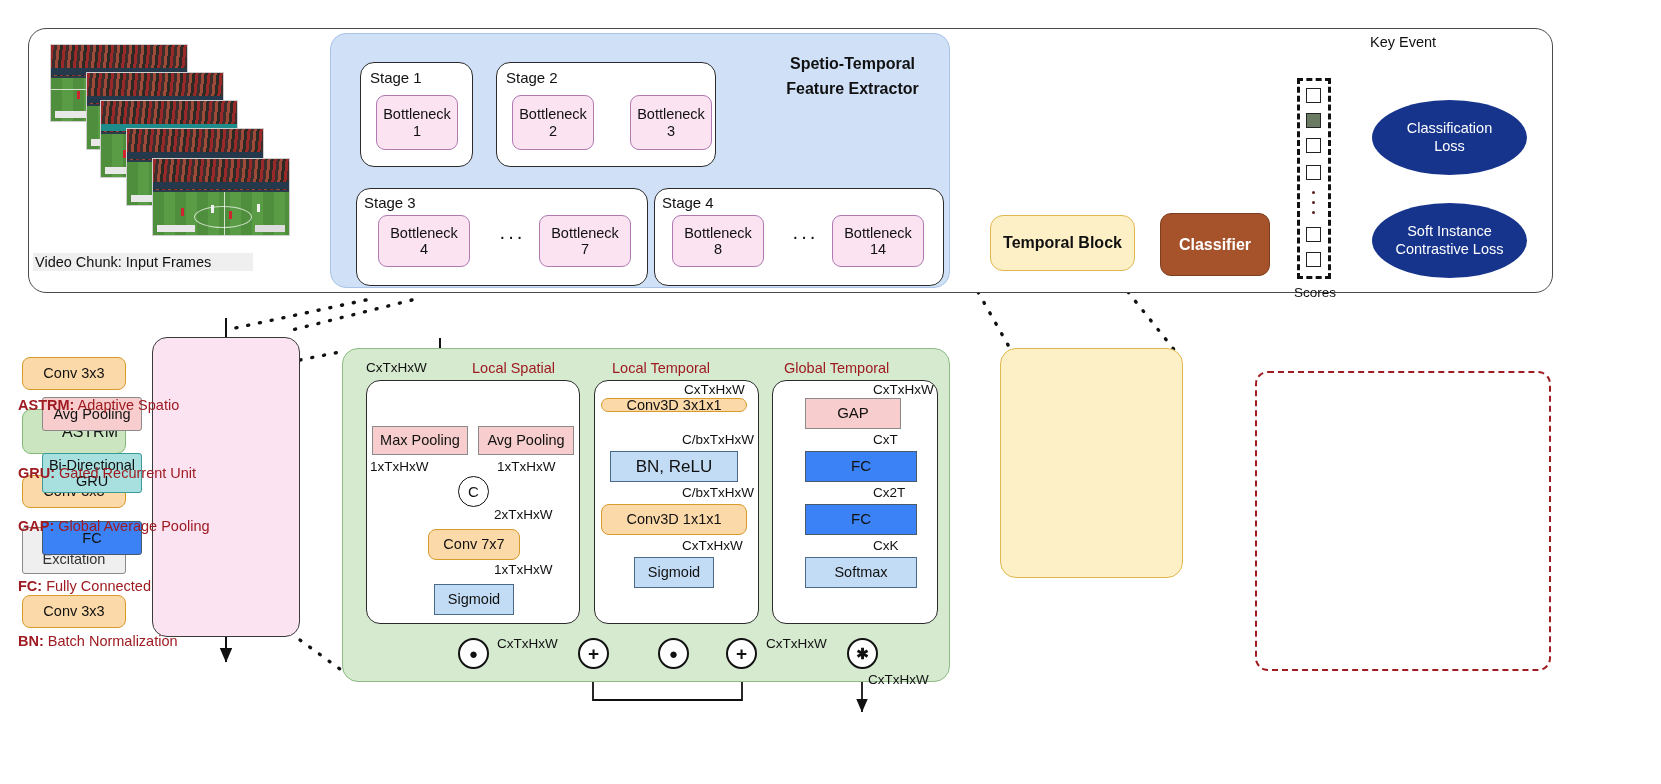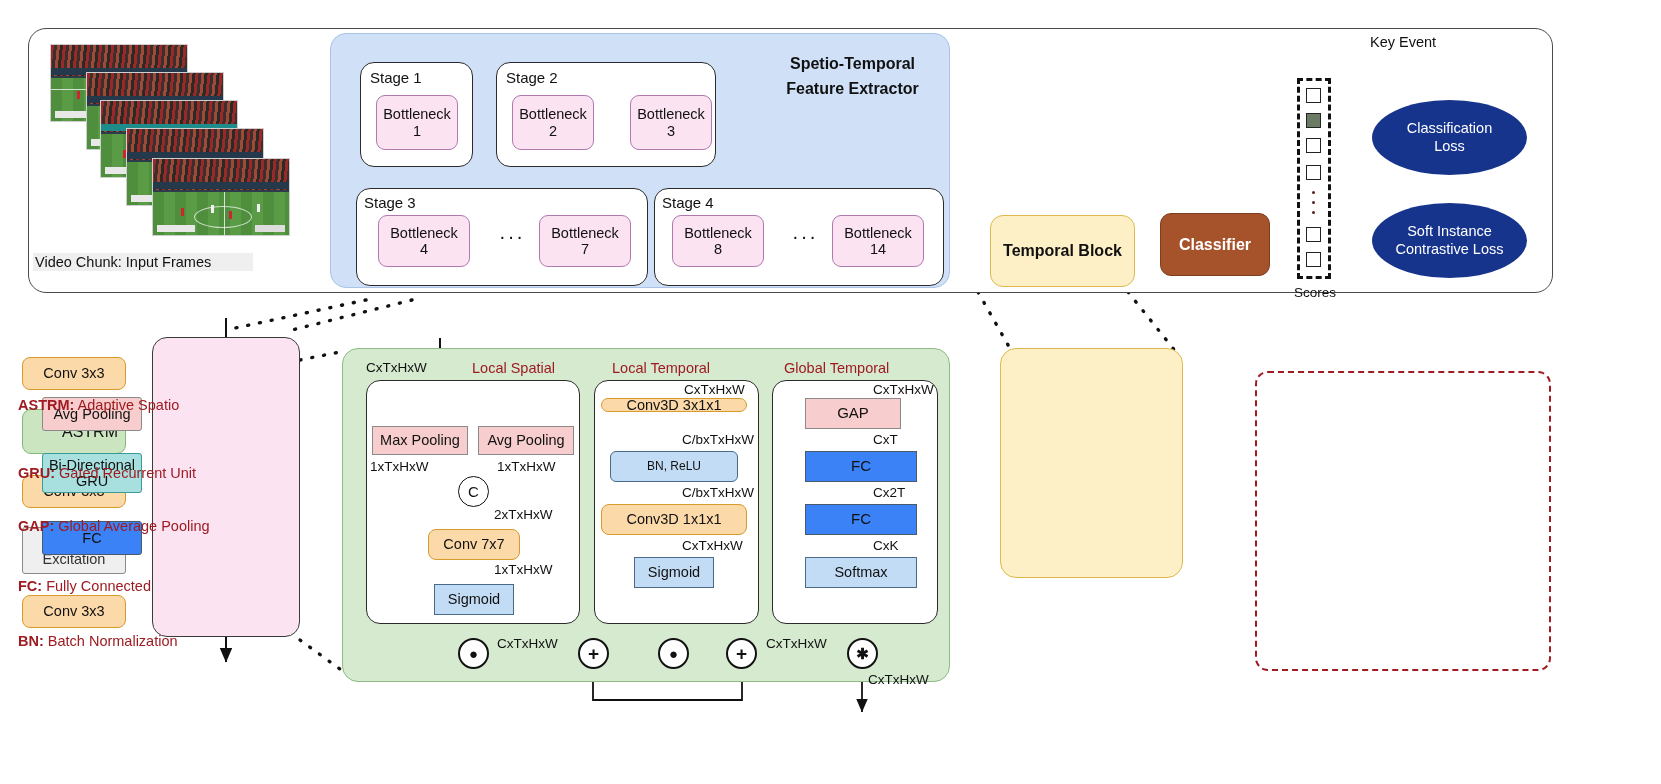--- a/index.html
+++ b/index.html
@@ -22,21 +22,21 @@
 
   .white-stage { position:absolute; background:#ffffff; border:1.8px solid #2b2b2b;
                  border-radius:14px; }
 
   .stage-label { position:absolute; font-size:15px; color:#111; }
 
   .bottleneck { background:#fbe3f2; border:1.6px solid #b07ab0; border-radius:9px;
                 font-size:14.5px; color:#111; }
 
   
-  #temporal-block { left:990px; top:215px; width:145px; height:72px;
+  #temporal-block { left:990px; top:215px; width:145px; height:56px;
                     background:#fdf0c6; border:1.6px solid #e0b84e; border-radius:13px;
                     font-weight:bold; font-size:16px; color:#111; }
   #classifier { left:1160px; top:213px; width:110px; height:63px;
                 background:#a6522b; border:1.6px solid #7d3d1f; border-radius:11px;
                 font-weight:bold; font-size:16px; color:#fff; }
 
   #scores-dash { position:absolute; left:1297px; top:78px; width:34px; height:201px;
                  border:3px dashed #111; }
   .score-cell { position:absolute; width:15px; height:15px; border:1.7px solid #222;
                 background:#fff; left:1306px; }
@@ -396,21 +396,21 @@
 <div class="dim" style="left:494px;top:507px;">2xTxHxW</div>
 <div class="box orange" style="left:428px;top:529px;width:92px;height:31px;font-size:14.5px;">Conv 7x7</div>
 <div class="dim" style="left:494px;top:562px;">1xTxHxW</div>
 <div class="box blue-b" style="left:434px;top:584px;width:80px;height:31px;font-size:14.5px;">Sigmoid</div>
 
 <div class="sub-panel" style="left:594px;top:380px;width:165px;height:244px;"></div>
 <div class="branch-title" style="left:612px;top:360px;">Local Temporal</div>
 <div class="dim" style="left:684px;top:382px;">CxTxHxW</div>
 <div class="box orange" style="left:601px;top:398px;width:146px;height:14px;font-size:14.5px;">Conv3D 3x1x1</div>
 <div class="dim" style="left:682px;top:432px;">C/bxTxHxW</div>
-<div class="box blue-b" style="left:610px;top:451px;width:128px;height:31px;font-size:12px;border-radius:6px;">BN, ReLU</div>
+<div class="box blue-b" style="left:610px;top:451px;width:128px;height:31px;font-size:17px;">BN, ReLU</div>
 <div class="dim" style="left:682px;top:485px;">C/bxTxHxW</div>
 <div class="box orange" style="left:601px;top:504px;width:146px;height:31px;font-size:14.5px;">Conv3D 1x1x1</div>
 <div class="dim" style="left:682px;top:538px;">CxTxHxW</div>
 <div class="box blue-b" style="left:634px;top:557px;width:80px;height:31px;font-size:14.5px;">Sigmoid</div>
 
 <div class="sub-panel" style="left:772px;top:380px;width:166px;height:244px;"></div>
 <div class="branch-title" style="left:784px;top:360px;">Global Temporal</div>
 <div class="dim" style="left:873px;top:382px;">CxTxHxW</div>
 <div class="box pink-b" style="left:805px;top:398px;width:96px;height:31px;font-size:15px;">GAP</div>
 <div class="dim" style="left:873px;top:432px;">CxT</div>

